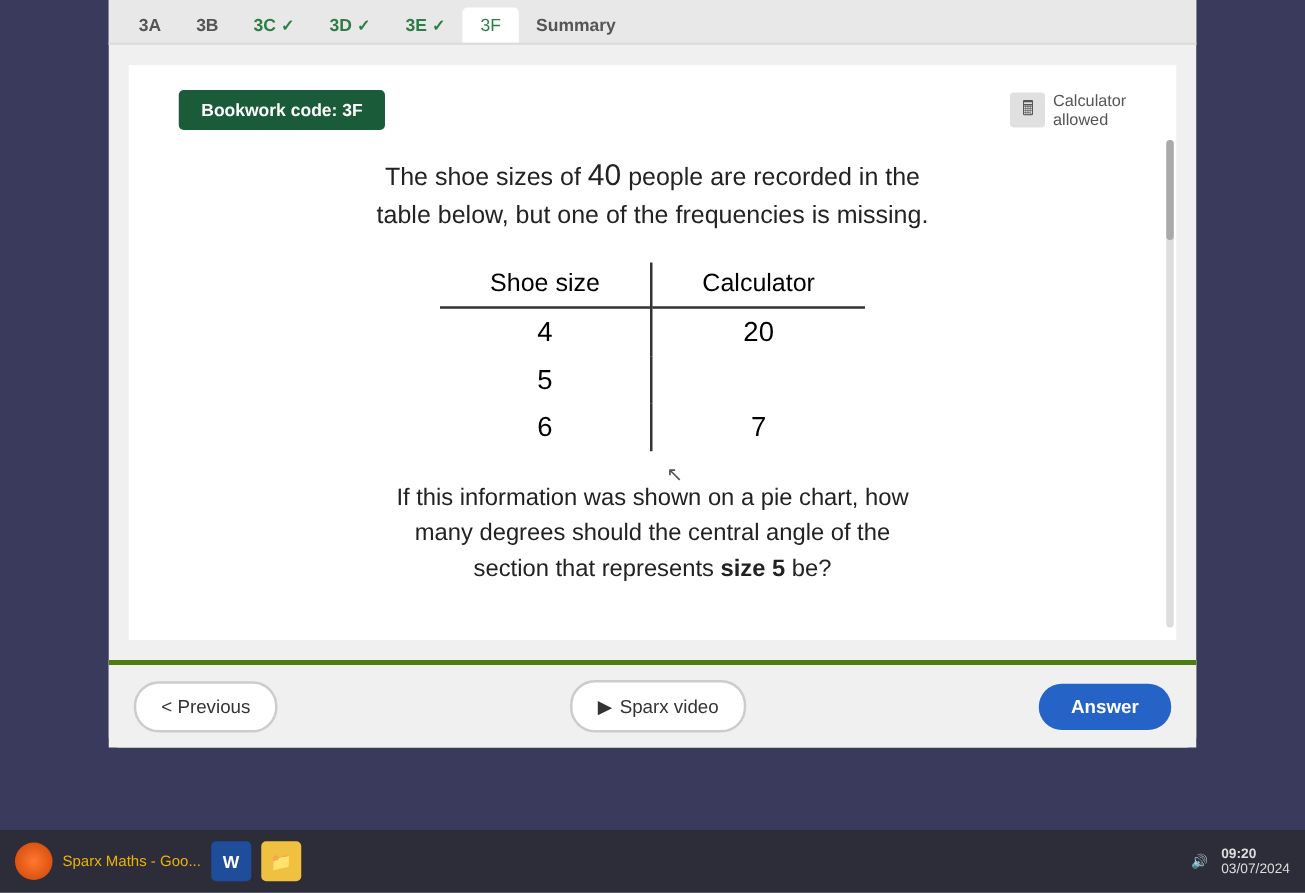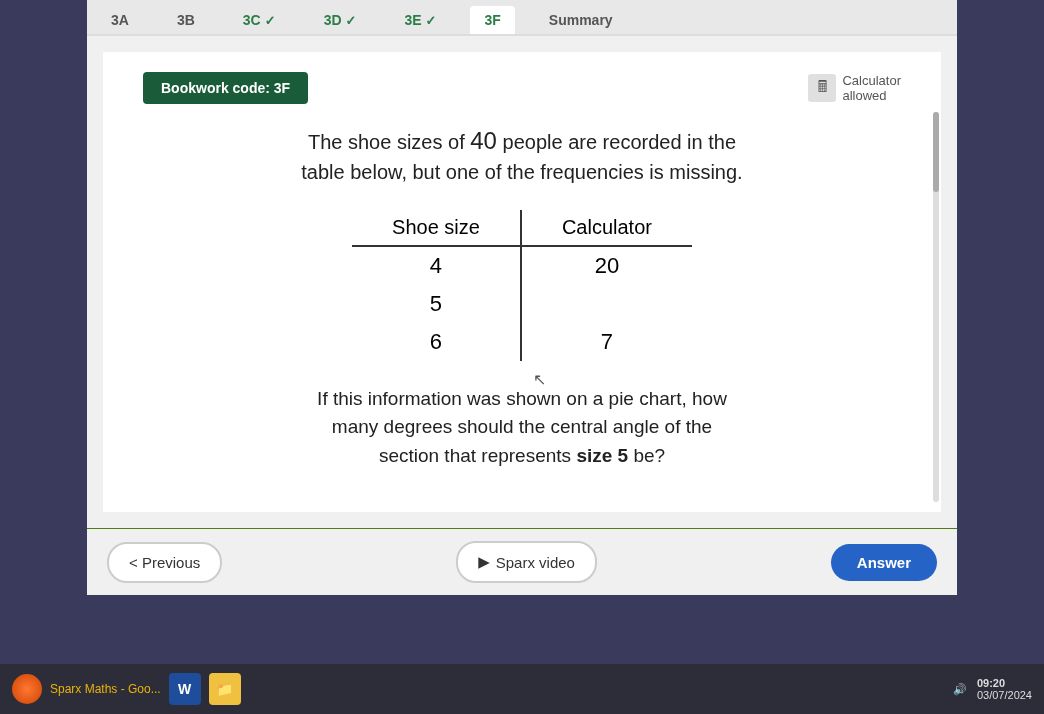--- a/index.html
+++ b/index.html
@@ -91,21 +91,21 @@
       margin-top: 0;
       min-height: 580px;
     }
 
     
     .tab-bar {
       display: flex;
       align-items: center;
       background: #e8e8e8;
       padding: 6px 10px 0;
-      gap: 20px;
+      gap: 0;
       border-bottom: 2px solid #ddd;
     }
 
     .tab {
       padding: 6px 14px;
       border-radius: 4px 4px 0 0;
       font-size: 14px;
       font-weight: 600;
       cursor: pointer;
       color: #555;
@@ -116,21 +116,21 @@
     .tab.completed {
       color: #2d7d46;
       display: flex;
       align-items: center;
       gap: 4px;
     }
 
     .tab.current-active {
       background: white;
       color: #2d7d46;
-      font-weight: bold;
+      font-weight: normal;
     }
 
     .check-icon {
       color: #2d7d46;
       font-size: 13px;
     }
 
     
     .question-area {
       background: white;
@@ -229,21 +229,21 @@
       font-weight: bold;
     }
 
     
     .bottom-nav {
       display: flex;
       justify-content: space-between;
       align-items: center;
       padding: 12px 20px;
       background: #f0f0f0;
-      border-top: 1px solid #4d7c0f;
+      border-top: 4px solid #4d7c0f;
     }
 
     .btn-previous {
       background: white;
       color: #333;
       border: 2px solid #ccc;
       border-radius: 20px;
       padding: 10px 20px;
       font-size: 15px;
       cursor: pointer;

